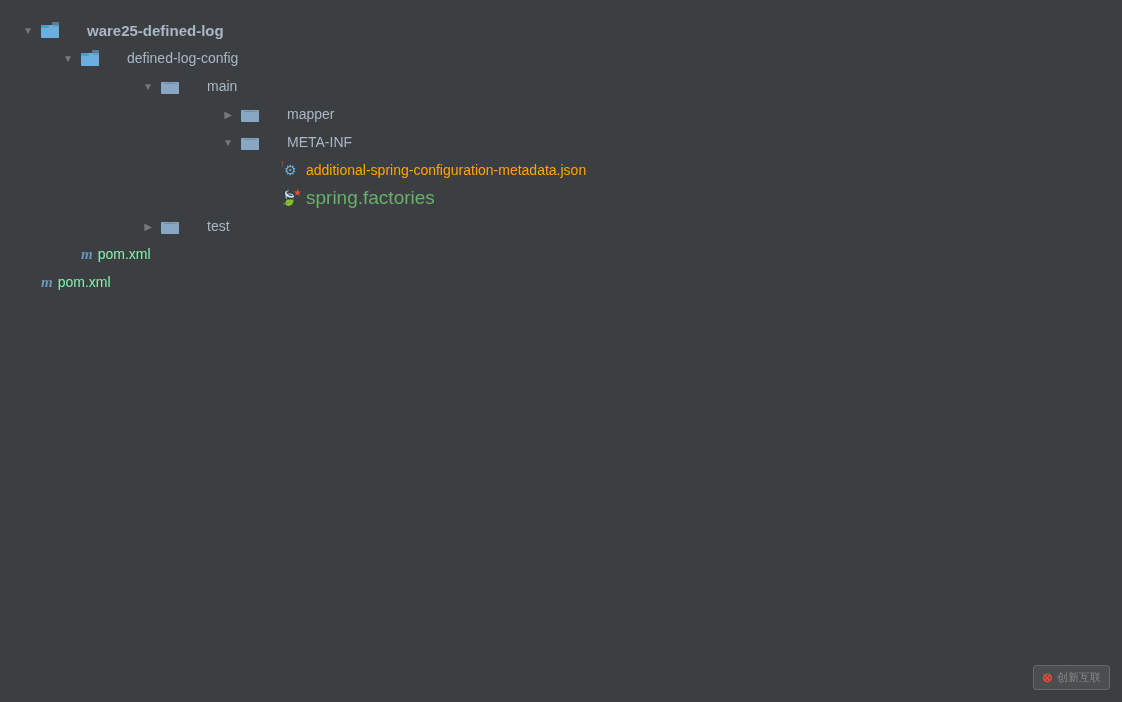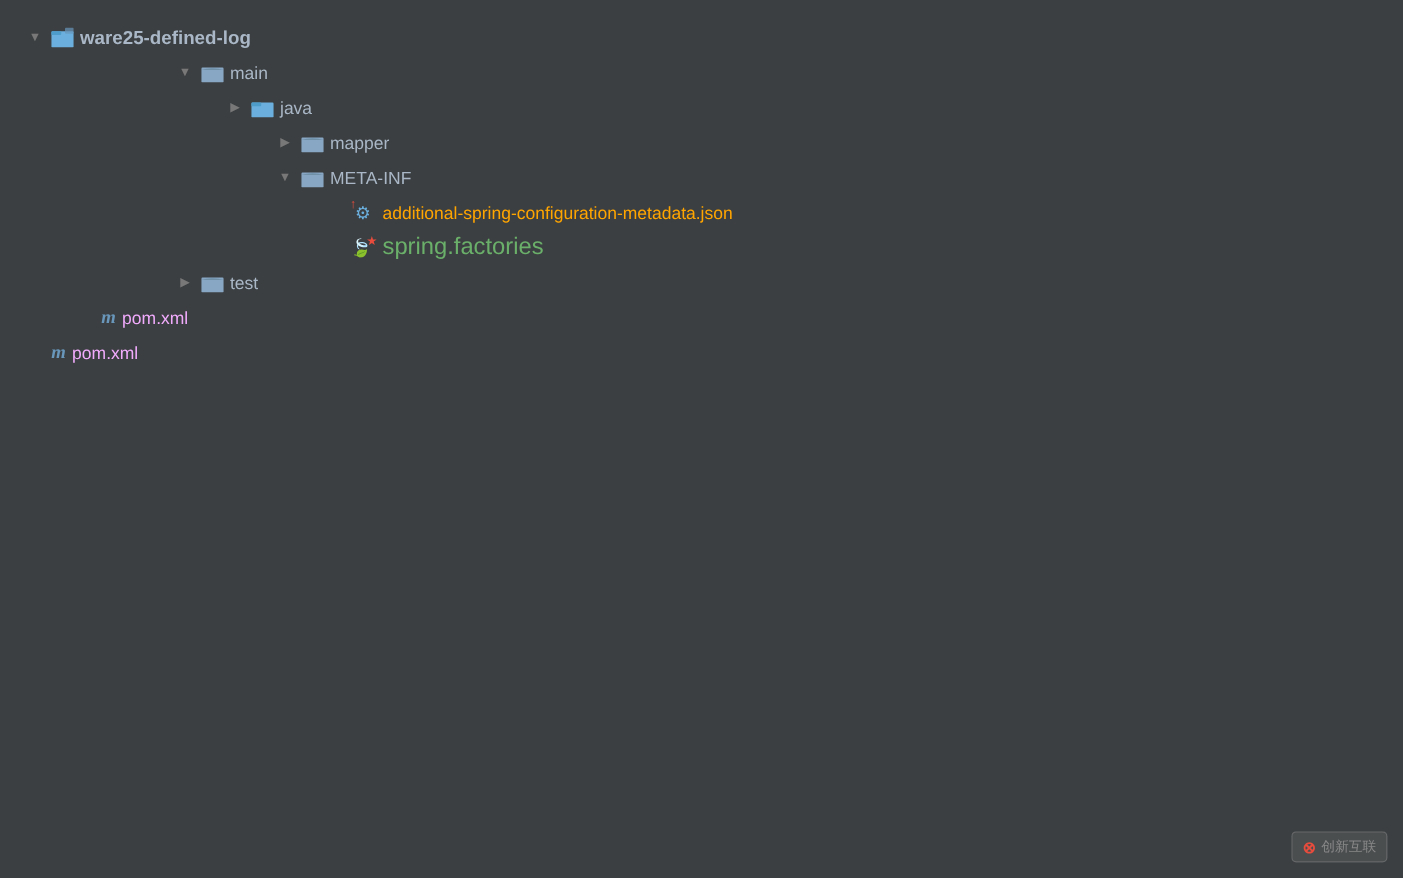--- a/index.html
+++ b/index.html
@@ -59,41 +59,42 @@
     .folder-icon {
       display: inline-flex;
       align-items: center;
       margin: 0 5px;
       flex-shrink: 0;
     }
 
     .node-label {
       font-size: 14px;
       color: #a9b7c6;
+      margin-left: 23px;
     }
 
     .node-label.root-label {
       font-weight: 600;
       color: #a9b7c6;
       font-size: 15px;
     }
 
     .file-label-json {
       color: #ffa500;
       font-size: 14px;
       text-align: right;
     }
 
     .file-label-factories {
       color: #6aaf6a;
       font-size: 19px;
     }
 
     .file-label-pom {
-      color: #f0abfc;
+      color: #86efac;
       font-size: 14px;
     }
 
     .file-icon {
       display: inline-flex;
       align-items: center;
       margin: 0 5px;
       flex-shrink: 0;
     }
 
@@ -130,57 +131,52 @@
       <svg width="18" height="16" viewBox="0 0 18 16" fill="none">
         <rect x="0" y="3" width="18" height="13" rx="1" fill="#6aafdd"></rect>
         <rect x="0" y="3" width="8" height="3" rx="1" fill="#4d9cc9"></rect>
         <rect x="11" y="0" width="7" height="5" rx="1" fill="#6897bb" opacity="0.7"></rect>
       </svg>
     </span>
     <span class="node-label root-label">ware25-defined-log</span>
   </div>
 
 
+  <div class="tree-node">
+    <span class="indent"></span>
+    <span class="indent"></span>
+    <span class="arrow expanded"></span>
+    <span class="folder-icon">
+      <svg width="18" height="16" viewBox="0 0 18 16" fill="none">
+        <rect x="0" y="3" width="18" height="13" rx="1" fill="#6aafdd"></rect>
+        <rect x="0" y="3" width="8" height="3" rx="1" fill="#4d9cc9"></rect>
+        <rect x="11" y="0" width="7" height="5" rx="1" fill="#6897bb" opacity="0.7"></rect>
+      </svg>
+    </span>
+    <span class="node-label">defined-log-config</span>
+  </div>
 
 
   <div class="tree-node">
     <span class="indent"></span>
     <span class="indent"></span>
     <span class="indent"></span>
     <span class="indent"></span>
     <span class="indent"></span>
     <span class="indent"></span>
     <span class="arrow expanded"></span>
     <span class="folder-icon">
       <svg width="18" height="16" viewBox="0 0 18 16" fill="none">
         <rect x="0" y="4" width="18" height="12" rx="1" fill="#87a7c5"></rect>
         <path d="M0 6 Q9 3 18 6" fill="#7090a8"></path>
       </svg>
     </span>
     <span class="node-label">main</span>
   </div>
 
-  <div class="tree-node">
-    <span class="indent"></span>
-    <span class="indent"></span>
-    <span class="indent"></span>
-    <span class="indent"></span>
-    <span class="indent"></span>
-    <span class="indent"></span>
-    <span class="indent"></span>
-    <span class="indent"></span>
-    <span class="arrow collapsed"></span>
-    <span class="folder-icon">
-      <svg width="18" height="16" viewBox="0 0 18 16" fill="none">
-        <rect x="0" y="4" width="18" height="12" rx="1" fill="#6aafdd"></rect>
-        <rect x="0" y="4" width="8" height="3" rx="1" fill="#4d9cc9"></rect>
-      </svg>
-    </span>
-    <span class="node-label">java</span>
-  </div>
 
 
   <div class="tree-node">
     <span class="indent"></span>
     <span class="indent"></span>
     <span class="indent"></span>
     <span class="indent"></span>
     <span class="indent"></span>
     <span class="indent"></span>
     <span class="indent"></span>

